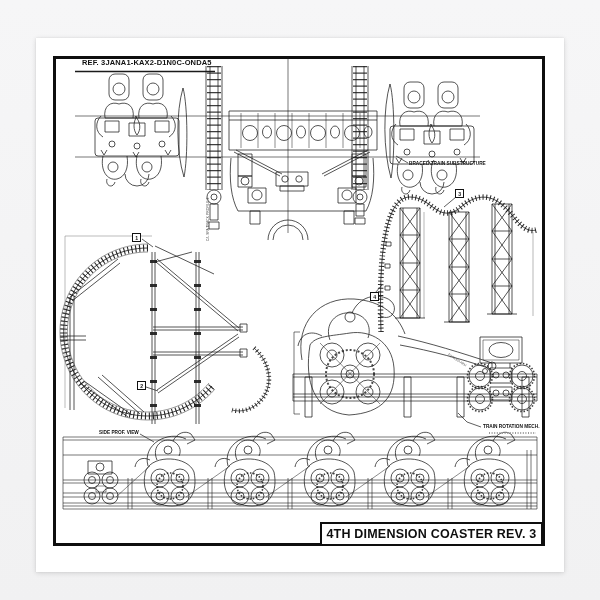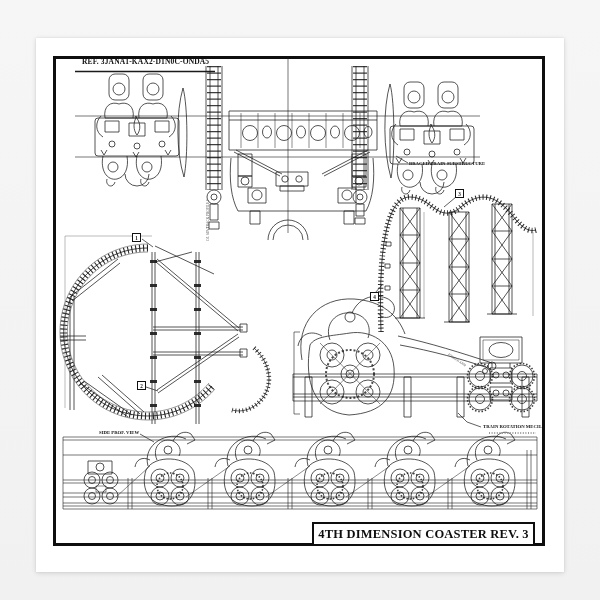--- a/index.html
+++ b/index.html
@@ -1,39 +1,39 @@
 <!DOCTYPE html>
 <html><head>
 <meta charset="utf-8">
 <style>
   html,body{margin:0;padding:0;background:#f3f3f4;}
   .scene{position:relative;width:600px;height:600px;overflow:hidden;
          background:linear-gradient(180deg,#f6f6f7 0%,#f3f3f4 60%,#f1f1f2 100%);
-         font-family:Liberation Serif, serif;}
+         font-family:Liberation Sans, sans-serif;}
   .paper{position:absolute;left:36px;top:38px;width:528px;height:534px;background:#ffffff;
          box-shadow:0 1px 5px rgba(0,0,0,.14),0 0 1px rgba(0,0,0,.12);}
   .frame{position:absolute;left:53px;top:56px;width:492px;height:490px;
          border:3px solid #0e0e0e;box-sizing:border-box;}
   svg.art{position:absolute;left:0;top:0;width:600px;height:600px;}
   .lbl{position:absolute;color:#111;font-weight:700;white-space:nowrap;
        transform-origin:0 0;line-height:1;}
   .ref{left:82px;top:58px;font-size:15px;letter-spacing:.3px;transform:scale(.5);}
   .braced{left:409px;top:161px;font-size:9.5px;transform:scale(.5);}
   .rotmech{left:483px;top:424px;font-size:9.5px;transform:scale(.5);}
   .sideprof{left:99px;top:430px;font-size:9.5px;transform:scale(.5);}
   .spine{left:206px;top:241px;font-size:9px;font-weight:400;color:#444;
          transform:rotate(-90deg) scale(.38);}
   .forked{left:449px;top:353px;font-size:9px;font-weight:400;color:#555;
           transform:rotate(33deg) scale(.36);}
   .co{position:absolute;width:9px;height:9px;border:1px solid #111;background:#fff;
       box-sizing:border-box;display:flex;align-items:center;justify-content:center;}
   .co span{font-size:10px;font-weight:700;color:#111;transform:scale(.52);line-height:1;}
   .c1{left:132px;top:233px;} .c2{left:137px;top:381px;}
   .c3{left:455px;top:189px;} .c4{left:370px;top:292px;}
-  .titleblock{position:absolute;left:312px;top:522px;width:223px;height:24px;
+  .titleblock{position:absolute;left:320px;top:522px;width:223px;height:24px;
       border:2.5px solid #0e0e0e;background:#fff;box-sizing:border-box;
       display:flex;align-items:center;justify-content:center;}
   .titleblock span{font-size:12.5px;font-weight:700;color:#0e0e0e;letter-spacing:.2px;}
 </style>
 </head>
 <body>
 
 <div class="scene">
  <div class="paper"></div>
  <div class="frame"></div>

